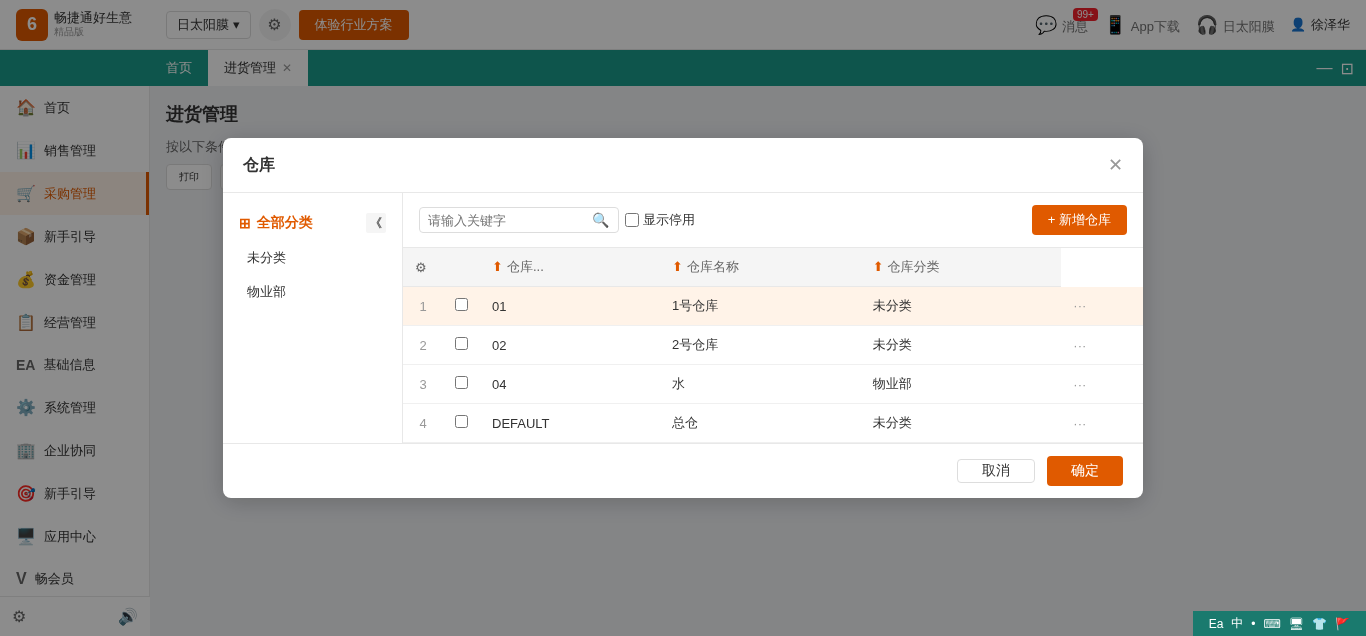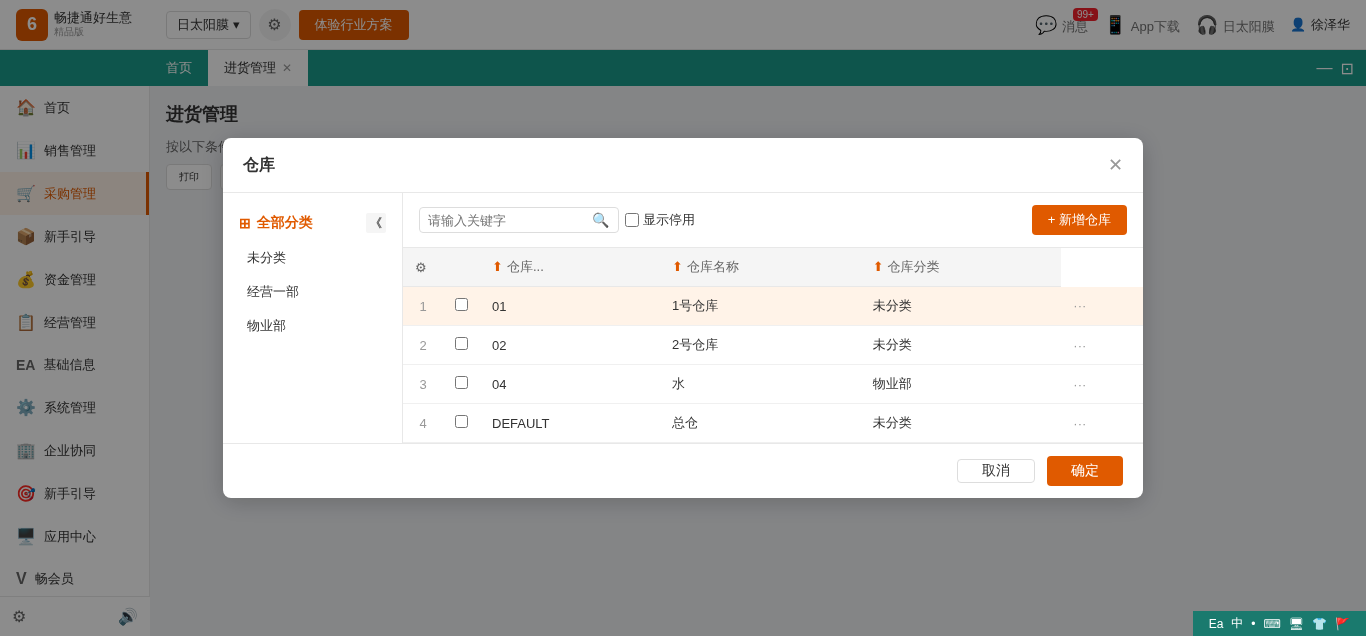--- a/index.html
+++ b/index.html
@@ -378,21 +378,20 @@
 
     <div class="modal-body">
 
       <div class="tree-panel">
         <div class="tree-header">
           <span>⊞</span>
           <span>全部分类</span>
           <div class="collapse-btn">《</div>
         </div>
         <div class="tree-item">未分类</div>
-        <div class="tree-item">经营一部</div>
         <div class="tree-item">物业部</div>
       </div>
 
       <div class="table-panel">
 
         <div class="table-toolbar">
           <div class="search-input-wrap">
             <input type="text" placeholder="请输入关键字" style="">
             <span class="search-icon">🔍</span>
           </div>

